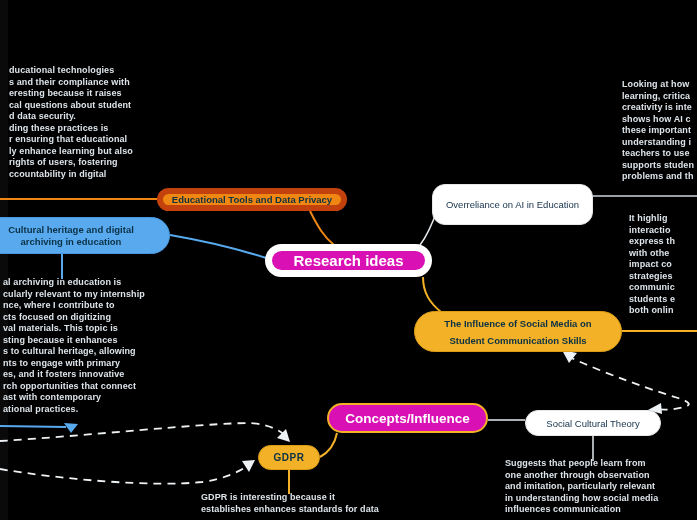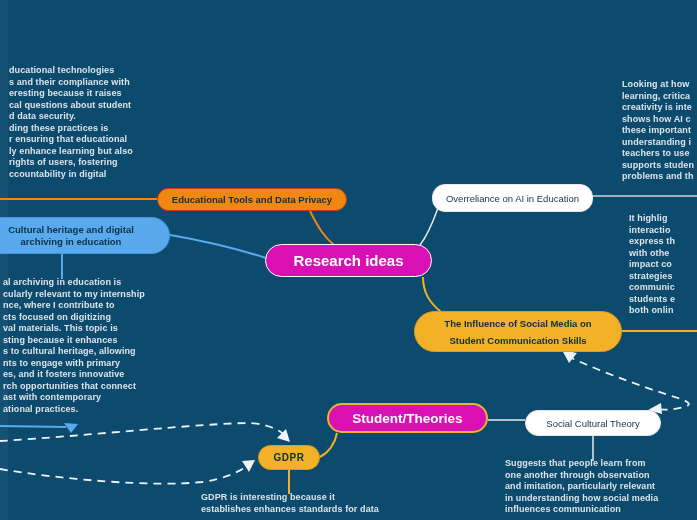--- a/index.html
+++ b/index.html
@@ -1,20 +1,20 @@
 <!DOCTYPE html>
 <html><head>
 <meta charset="utf-8">
 <style>
   html,body{margin:0;padding:0;background:#06222f;}
   #canvas{
     position:relative;
     width:697px;height:520px;
     overflow:hidden;
-    background:#0c4a6e;
+    background:#000000;
     font-family:"Liberation Sans", sans-serif;
   }
   .edge-strip{
     position:absolute;left:0;top:0;width:8px;height:520px;
     background:rgba(255,255,255,0.04);
   }
   svg.wires{position:absolute;left:0;top:0;z-index:2;}
   .note{
     position:absolute;z-index:3;
     white-space:pre;
@@ -25,30 +25,30 @@
   }
   .pill{
     position:absolute;z-index:4;
     display:flex;align-items:center;justify-content:center;
     text-align:center;
     white-space:pre-line;
     font-weight:700;
     box-sizing:border-box;
     cursor:pointer;
   }
-  .pill-orange{background:#f08712;color:#0b3145;border:1px solid #c2410c;}
+  .pill-orange{background:#f08712;color:#0b3145;border:6px solid #c2410c;}
   .pill-amber{background:#f2b127;color:#0b3145;border:1px solid #dc9d15;}
   .pill-blue{background:#58a9ee;color:#0b3145;border:1px solid #4897dd;}
   .pill-white{background:#ffffff;color:#16324a;border:1px solid #e8e8e8;font-weight:400;}
   .pill-magenta{background:#d911b5;color:#ffffff;}
 
   #node-educational{left:157px;top:188px;width:190px;height:23px;border-radius:12px;font-size:9.5px;}
   #node-cultural{left:-28px;top:217px;width:198px;height:37px;border-radius:19px;font-size:9.5px;line-height:12px;}
-  #node-research{left:265px;top:244px;width:167px;height:33px;border-radius:17px;font-size:15px;border:1px solid #ffffff;}
-  #node-overreliance{left:432px;top:184px;width:161px;height:28px;border-radius:13px;font-size:9.5px;}
+  #node-research{left:265px;top:244px;width:167px;height:33px;border-radius:17px;font-size:15px;border:7px solid #ffffff;}
+  #node-overreliance{left:432px;top:184px;width:161px;height:41px;border-radius:13px;font-size:9.5px;}
   #node-social-media{left:414px;top:311px;width:208px;height:41px;border-radius:21px;font-size:9.5px;line-height:17px;}
   #node-concepts{left:327px;top:403px;width:161px;height:30px;border-radius:16px;font-size:13.5px;border:2px solid #f2b127;}
   #node-gdpr{left:258px;top:445px;width:62px;height:25px;border-radius:13px;font-size:10px;letter-spacing:0.5px;}
   #node-slt{left:525px;top:410px;width:136px;height:26px;border-radius:13px;font-size:9.5px;}
 
   #note-educational{left:9px;top:65px;}
   #note-cultural{left:3px;top:277px;}
   #note-overreliance{left:622px;top:79px;}
   #note-social{left:629px;top:213px;}
   #note-gdpr{left:201px;top:492px;}
@@ -138,17 +138,17 @@
 in understanding how social media
 influences communication</div>
 
   <div class="pill pill-orange" id="node-educational">Educational Tools and Data Privacy</div>
   <div class="pill pill-blue" id="node-cultural">Cultural heritage and digital
 archiving in education</div>
   <div class="pill pill-white" id="node-overreliance">Overreliance on AI in Education</div>
   <div class="pill pill-magenta" id="node-research">Research ideas</div>
   <div class="pill pill-amber" id="node-social-media">The Influence of Social Media on
 Student Communication Skills</div>
-  <div class="pill pill-magenta" id="node-concepts">Student/Theories</div>
+  <div class="pill pill-magenta" id="node-concepts">Concepts/Influence</div>
   <div class="pill pill-amber" id="node-gdpr">GDPR</div>
   <div class="pill pill-white" id="node-slt">Social Cultural Theory</div>
 
 </div>
 
 </body></html>

